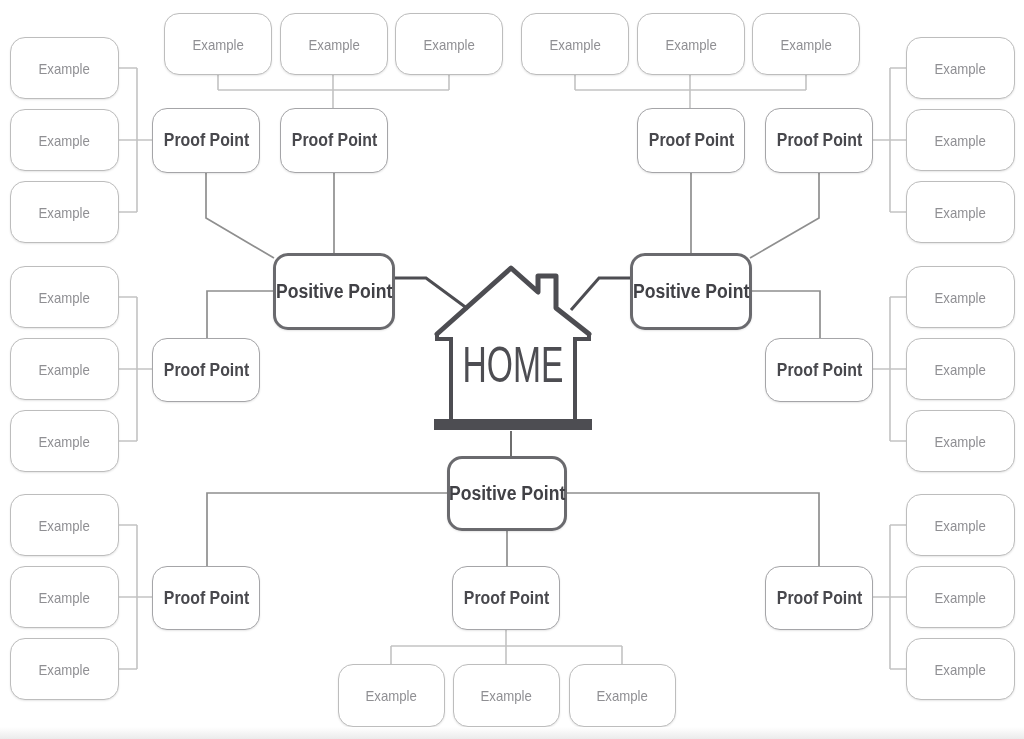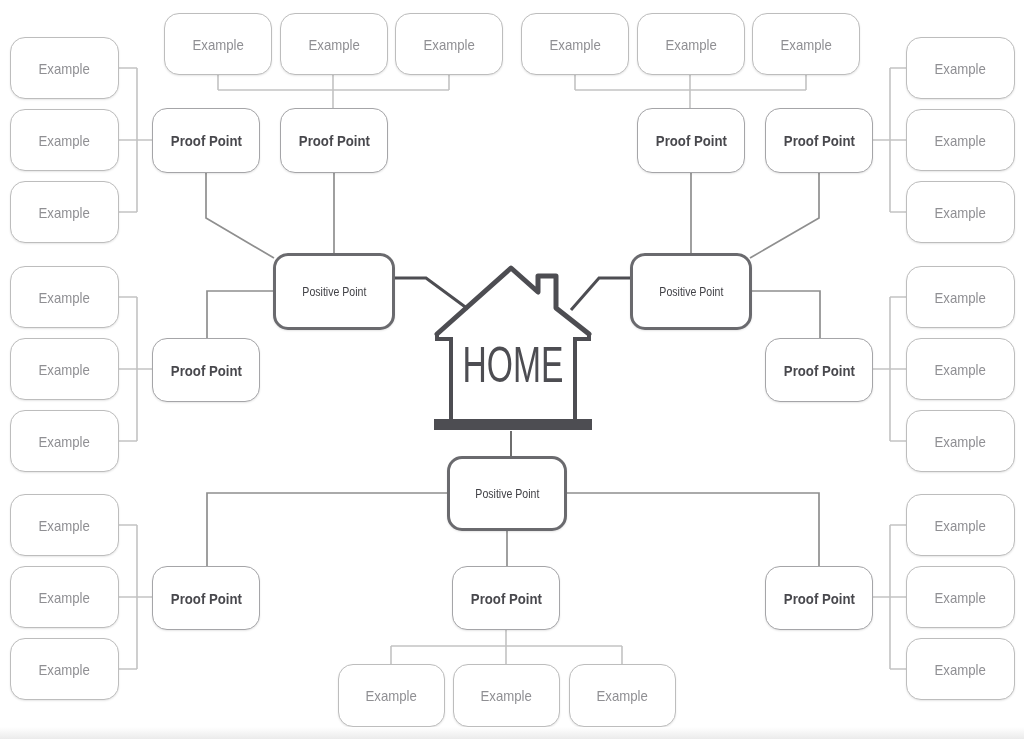--- a/index.html
+++ b/index.html
@@ -8,22 +8,22 @@
     font-family:"Liberation Sans", sans-serif;
   }
   svg.wires{position:absolute;left:0;top:0;width:1024px;height:739px;}
   .node{
     position:absolute;display:flex;align-items:center;justify-content:center;
     background:#ffffff;border-radius:15px;box-sizing:border-box;
     box-shadow:0 1px 2px rgba(0,0,0,0.10);
   }
   .node .lbl{display:inline-block;transform:scaleX(0.88);white-space:nowrap;}
   .example{border:1.6px solid #bdbdbd;color:#8f8f93;font-size:15px;font-weight:400;}
-  .proof{border:1.6px solid #a5a5a8;color:#48484d;font-size:15px;font-weight:700;}
-  .positive{border:3px solid #6a6a6e;color:#414146;font-size:12px;font-weight:400;}
+  .proof{border:1.6px solid #a5a5a8;color:#48484d;font-size:18px;font-weight:700;}
+  .positive{border:3px solid #6a6a6e;color:#414146;font-size:20px;font-weight:700;}
   .home-label{
     position:absolute;left:469px;top:340px;width:88px;height:50px;
     display:flex;align-items:center;justify-content:center;
     color:#4d4d52;font-size:33px;font-weight:400;letter-spacing:0px;
     transform:scale(1.02,1.52);transform-origin:center;
   }
   .bottom-edge{
     position:absolute;left:0;top:727px;width:1024px;height:12px;
     background:linear-gradient(#ffffff,#ebebeb);
   }

